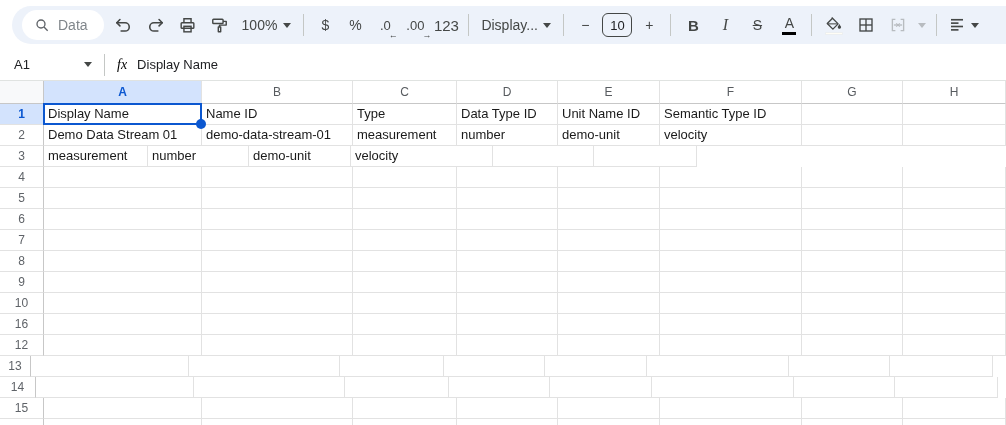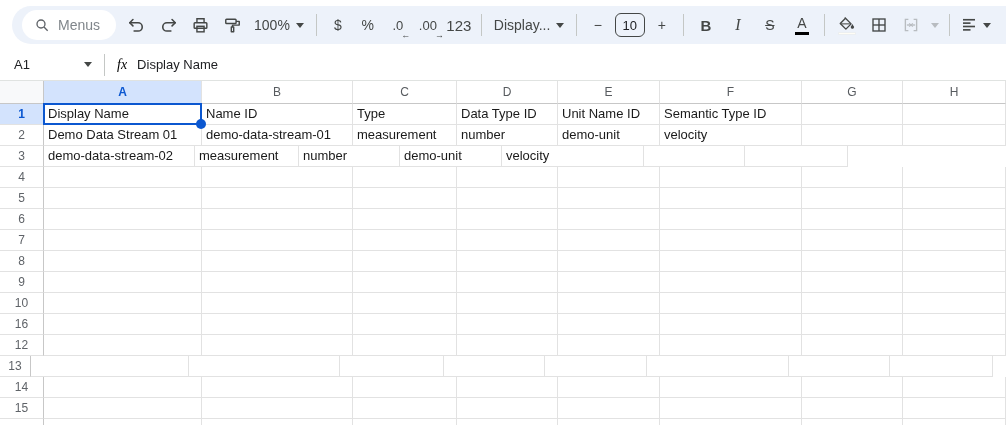--- a/index.html
+++ b/index.html
@@ -68,21 +68,21 @@
 <body>
 
 <div class="toolbar">
   <div class="menus-pill">
     <span>
       <svg width="16" height="16" viewBox="0 0 24 24" fill="none" stroke="#5f6368" stroke-width="2">
         <circle cx="10.5" cy="10.5" r="6"></circle>
           <line x1="15" y1="15" x2="20.5" y2="20.5"></line>
       </svg>
     </span>
-    <span class="label">Menus</span>
+    <span class="label">Data</span>
   </div>
 
   <div class="tbtn">
     <span>
       <svg width="19" height="19" viewBox="0 0 24 24" fill="none" stroke="#444746" stroke-width="2" stroke-linecap="round" stroke-linejoin="round">
         <path d="M7.5 4.5 L3.5 8.5 L7.5 12.5"></path>
           <path d="M3.5 8.5 H14 a5.25 5.25 0 0 1 0 10.5 H9"></path>
       </svg>
     </span>
   </div>
@@ -266,21 +266,20 @@
       <div class="cell" style="width: 151px;">demo-data-stream-01</div>
       <div class="cell" style="width: 104px;">measurement</div>
       <div class="cell" style="width: 101px;">number</div>
       <div class="cell" style="width: 102px;">demo-unit</div>
       <div class="cell" style="width: 142px;">velocity</div>
       <div class="cell" style="width: 101px;"></div>
       <div class="cell" style="width: 103px;"></div>
     </div>
     <div class="grow">
       <div class="rhead" style="width: 44px;">3</div>
-      <div class="cell" style="width: 151px;">demo-data-stream-02</div>
       <div class="cell" style="width: 104px;">measurement</div>
       <div class="cell" style="width: 101px;">number</div>
       <div class="cell" style="width: 102px;">demo-unit</div>
       <div class="cell" style="width: 142px;">velocity</div>
       <div class="cell" style="width: 101px;"></div>
       <div class="cell" style="width: 103px;"></div>
     </div>
     <div class="grow">
       <div class="rhead" style="width: 44px;">4</div>
       <div class="cell" style="width: 158px;"></div>
@@ -385,21 +384,21 @@
       <div class="cell" style="width: 158px;"></div>
       <div class="cell" style="width: 151px;"></div>
       <div class="cell" style="width: 104px;"></div>
       <div class="cell" style="width: 101px;"></div>
       <div class="cell" style="width: 102px;"></div>
       <div class="cell" style="width: 142px;"></div>
       <div class="cell" style="width: 101px;"></div>
       <div class="cell" style="width: 103px;"></div>
     </div>
     <div class="grow">
-      <div class="rhead" style="width: 44px; text-align: right;">14</div>
+      <div class="rhead" style="width: 36px; text-align: right;">14</div>
       <div class="cell" style="width: 158px;"></div>
       <div class="cell" style="width: 151px;"></div>
       <div class="cell" style="width: 104px;"></div>
       <div class="cell" style="width: 101px;"></div>
       <div class="cell" style="width: 102px;"></div>
       <div class="cell" style="width: 142px;"></div>
       <div class="cell" style="width: 101px;"></div>
       <div class="cell" style="width: 103px;"></div>
     </div>
     <div class="grow">

